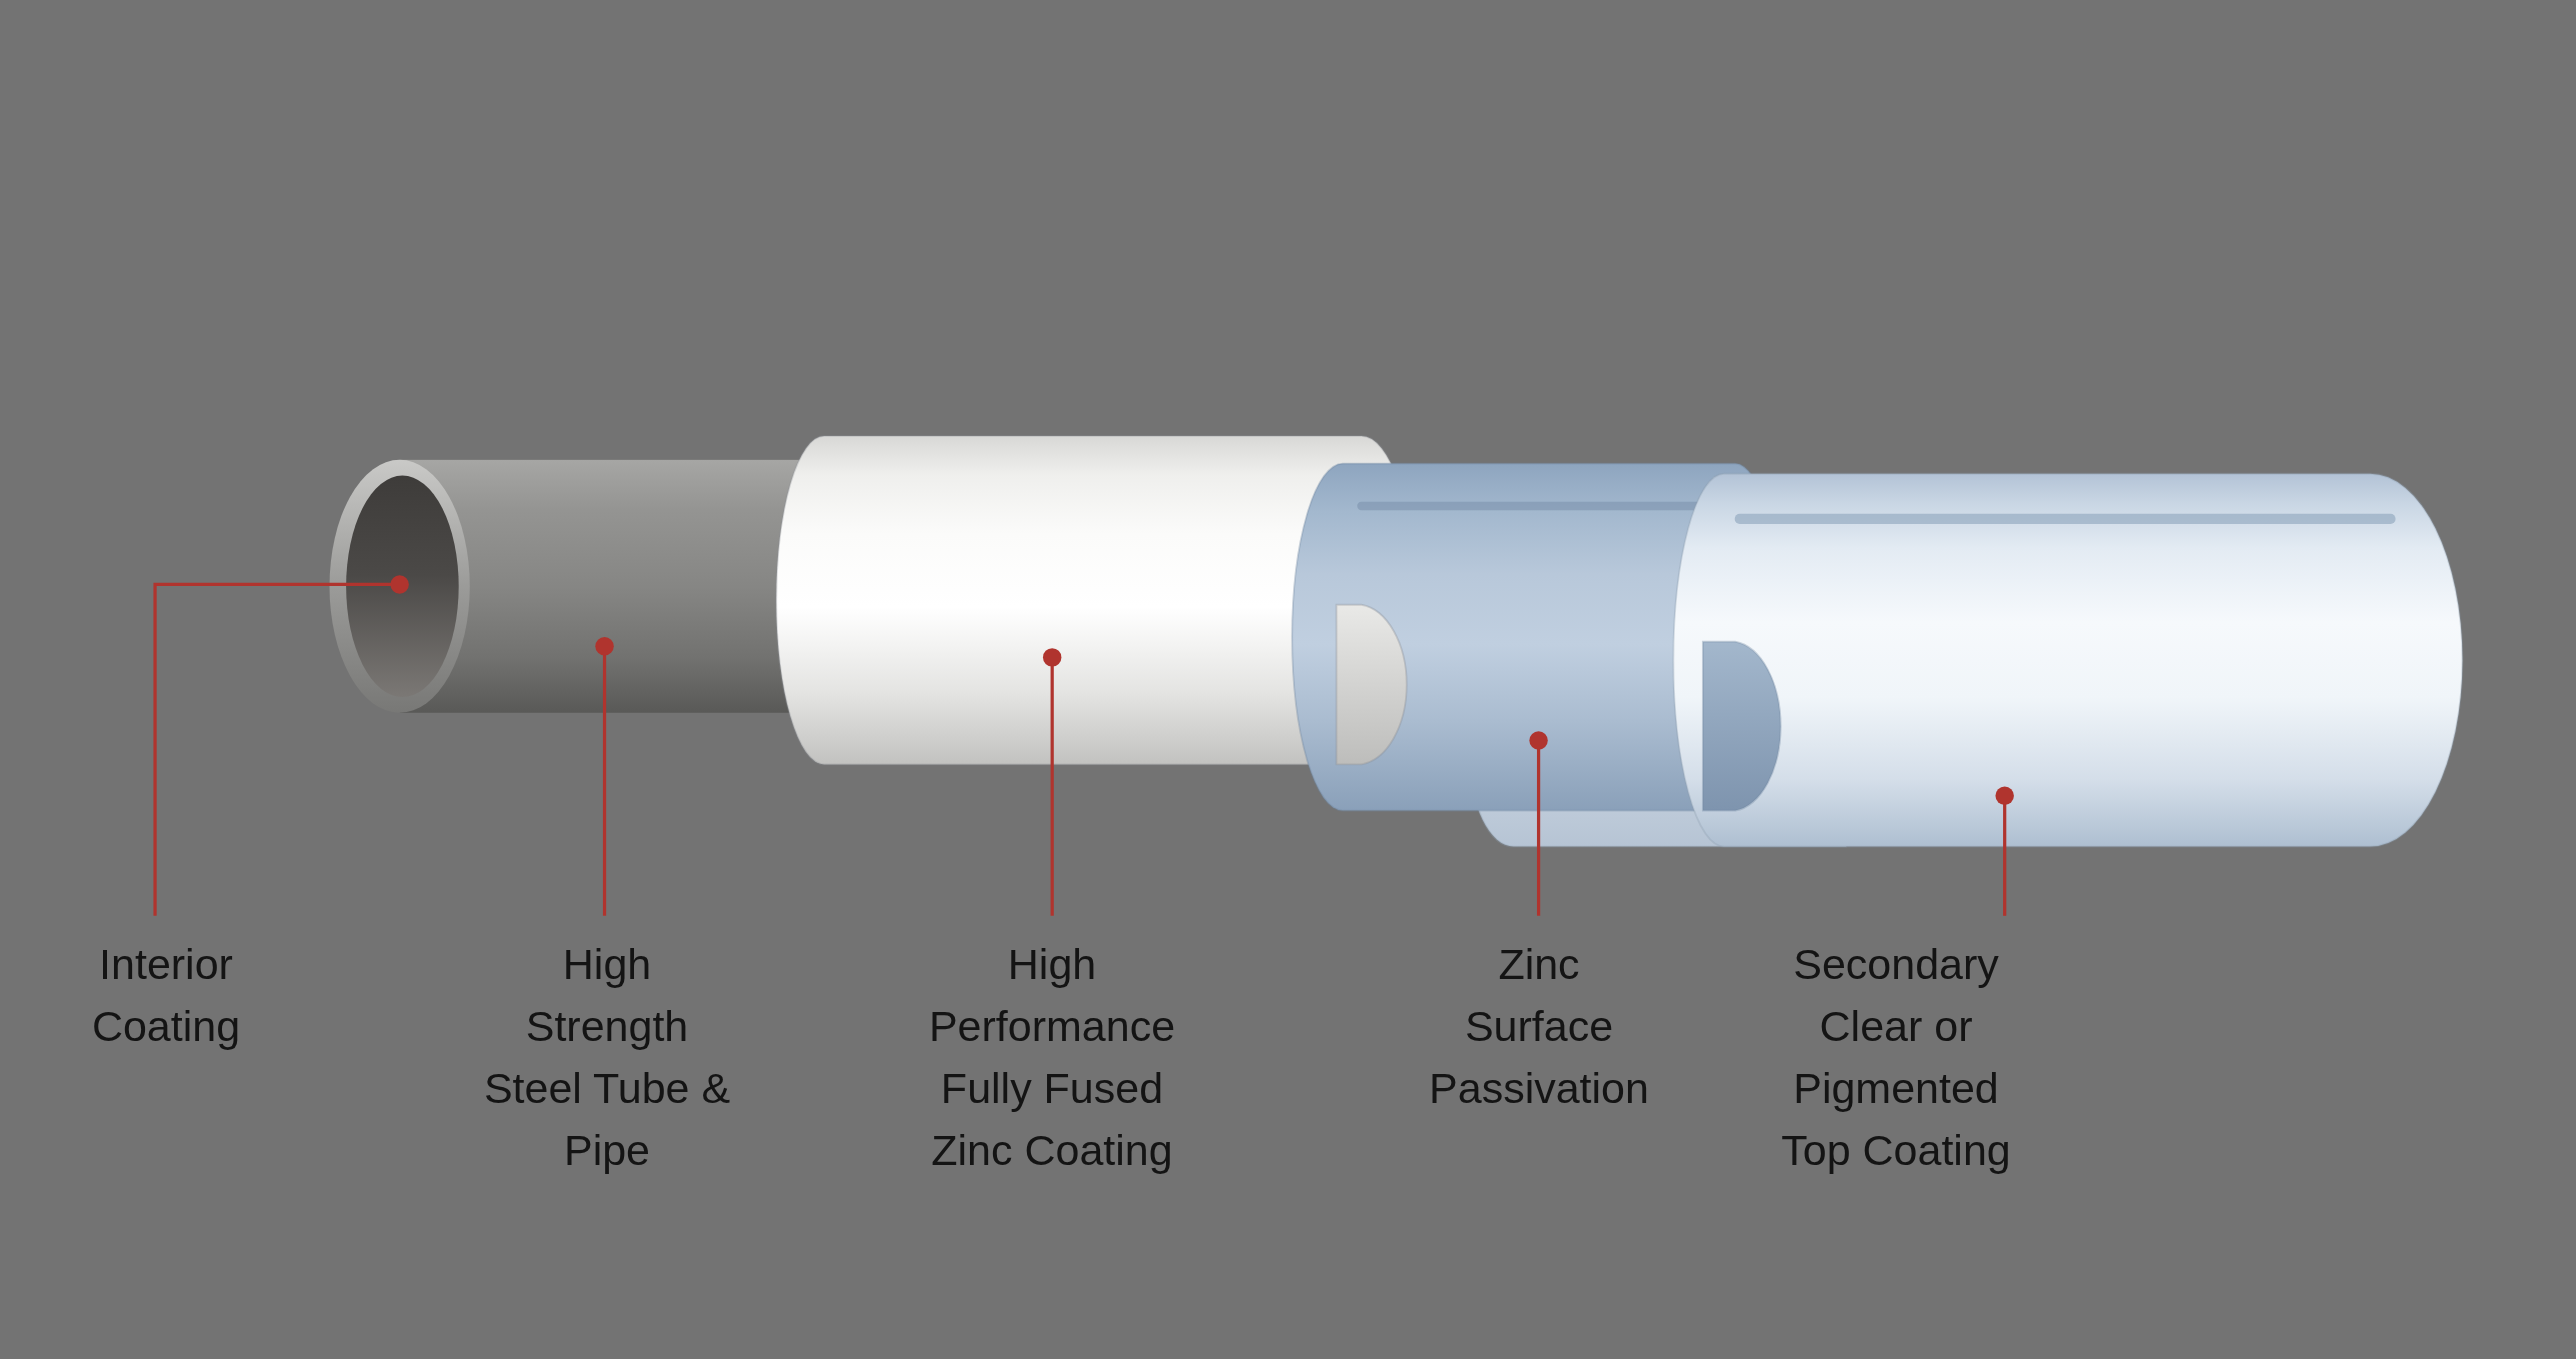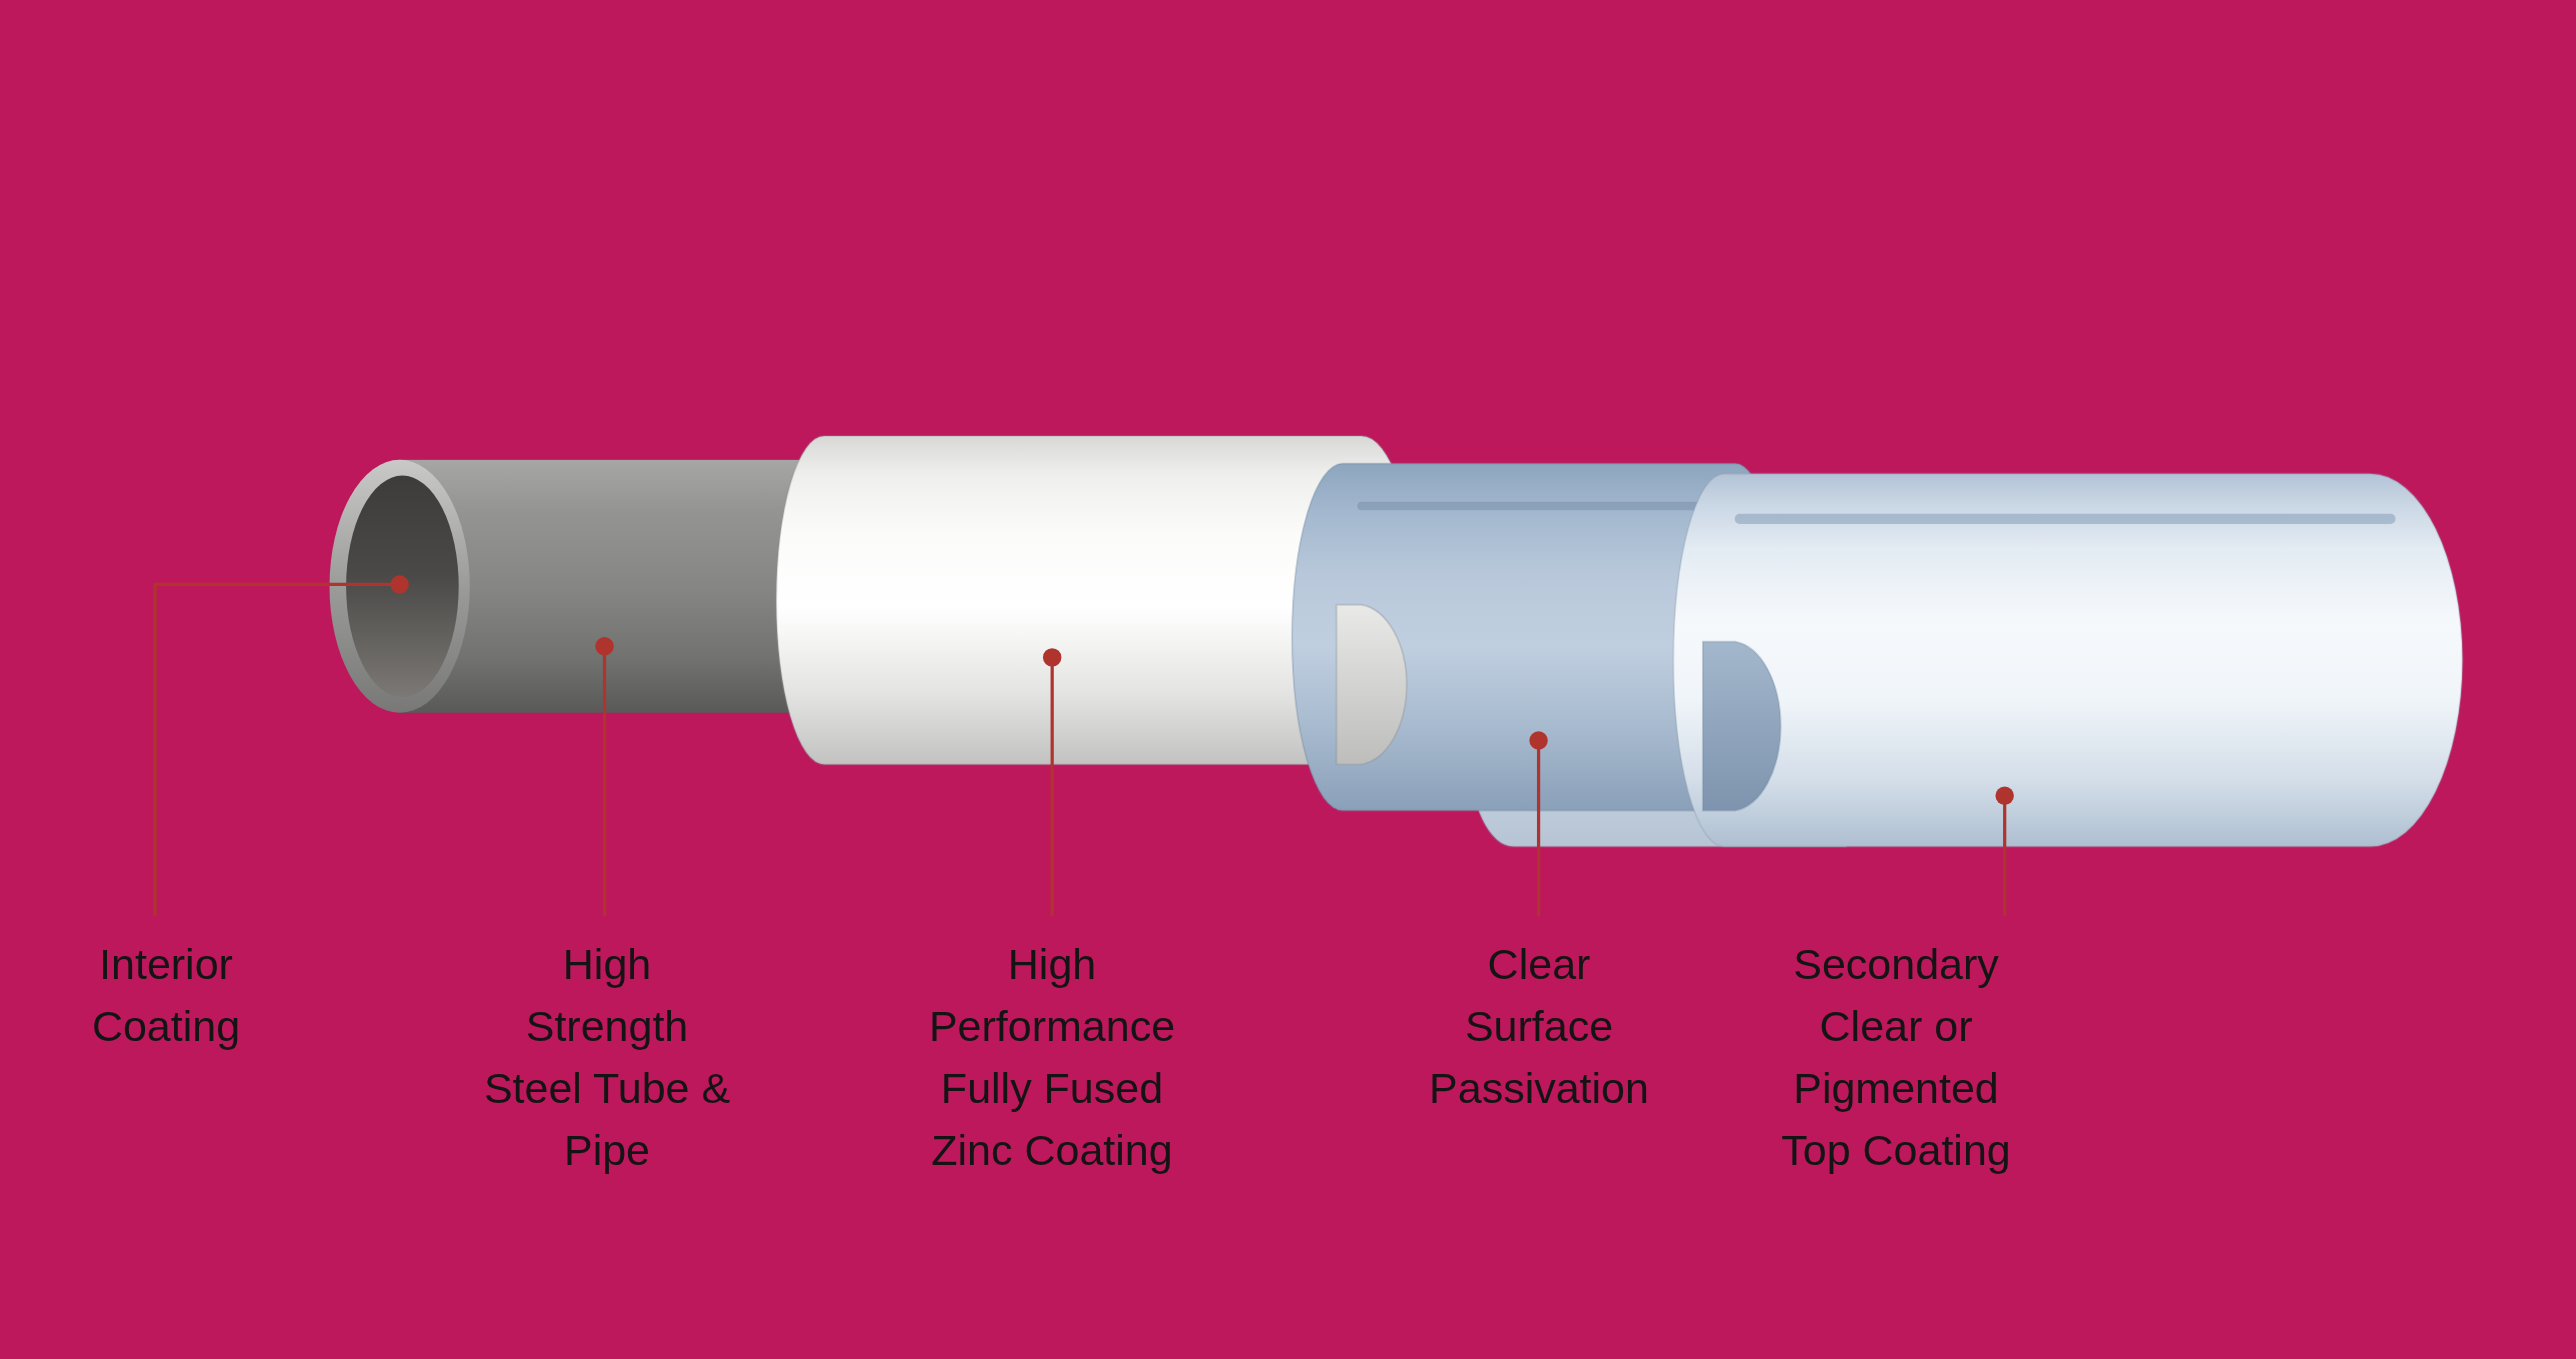--- a/index.html
+++ b/index.html
@@ -4,21 +4,21 @@
 <style>
   html, body {
     margin: 0;
     padding: 0;
     background: #ffffff;
   }
   .page {
     position: relative;
     width: 2576px;
     height: 1360px;
-    background: #be185d;
+    background: #737373;
     overflow: hidden;
     font-family: "Liberation Sans", sans-serif;
   }
   .diagram-svg {
     position: absolute;
     left: 0;
     top: 0;
     width: 2576px;
     height: 1360px;
   }
@@ -142,21 +142,21 @@
   <div class="layer-label" style="left:166px">Interior
 Coating</div>
   <div class="layer-label" style="left:607px">High
 Strength
 Steel Tube &amp;
 Pipe</div>
   <div class="layer-label" style="left:1052px">High
 Performance
 Fully Fused
 Zinc Coating</div>
-  <div class="layer-label" style="left:1539px">Clear
+  <div class="layer-label" style="left:1539px">Zinc
 Surface
 Passivation</div>
   <div class="layer-label" style="left:1896px">Secondary
 Clear or
 Pigmented
 Top Coating</div>
 
 </div>
 
 

